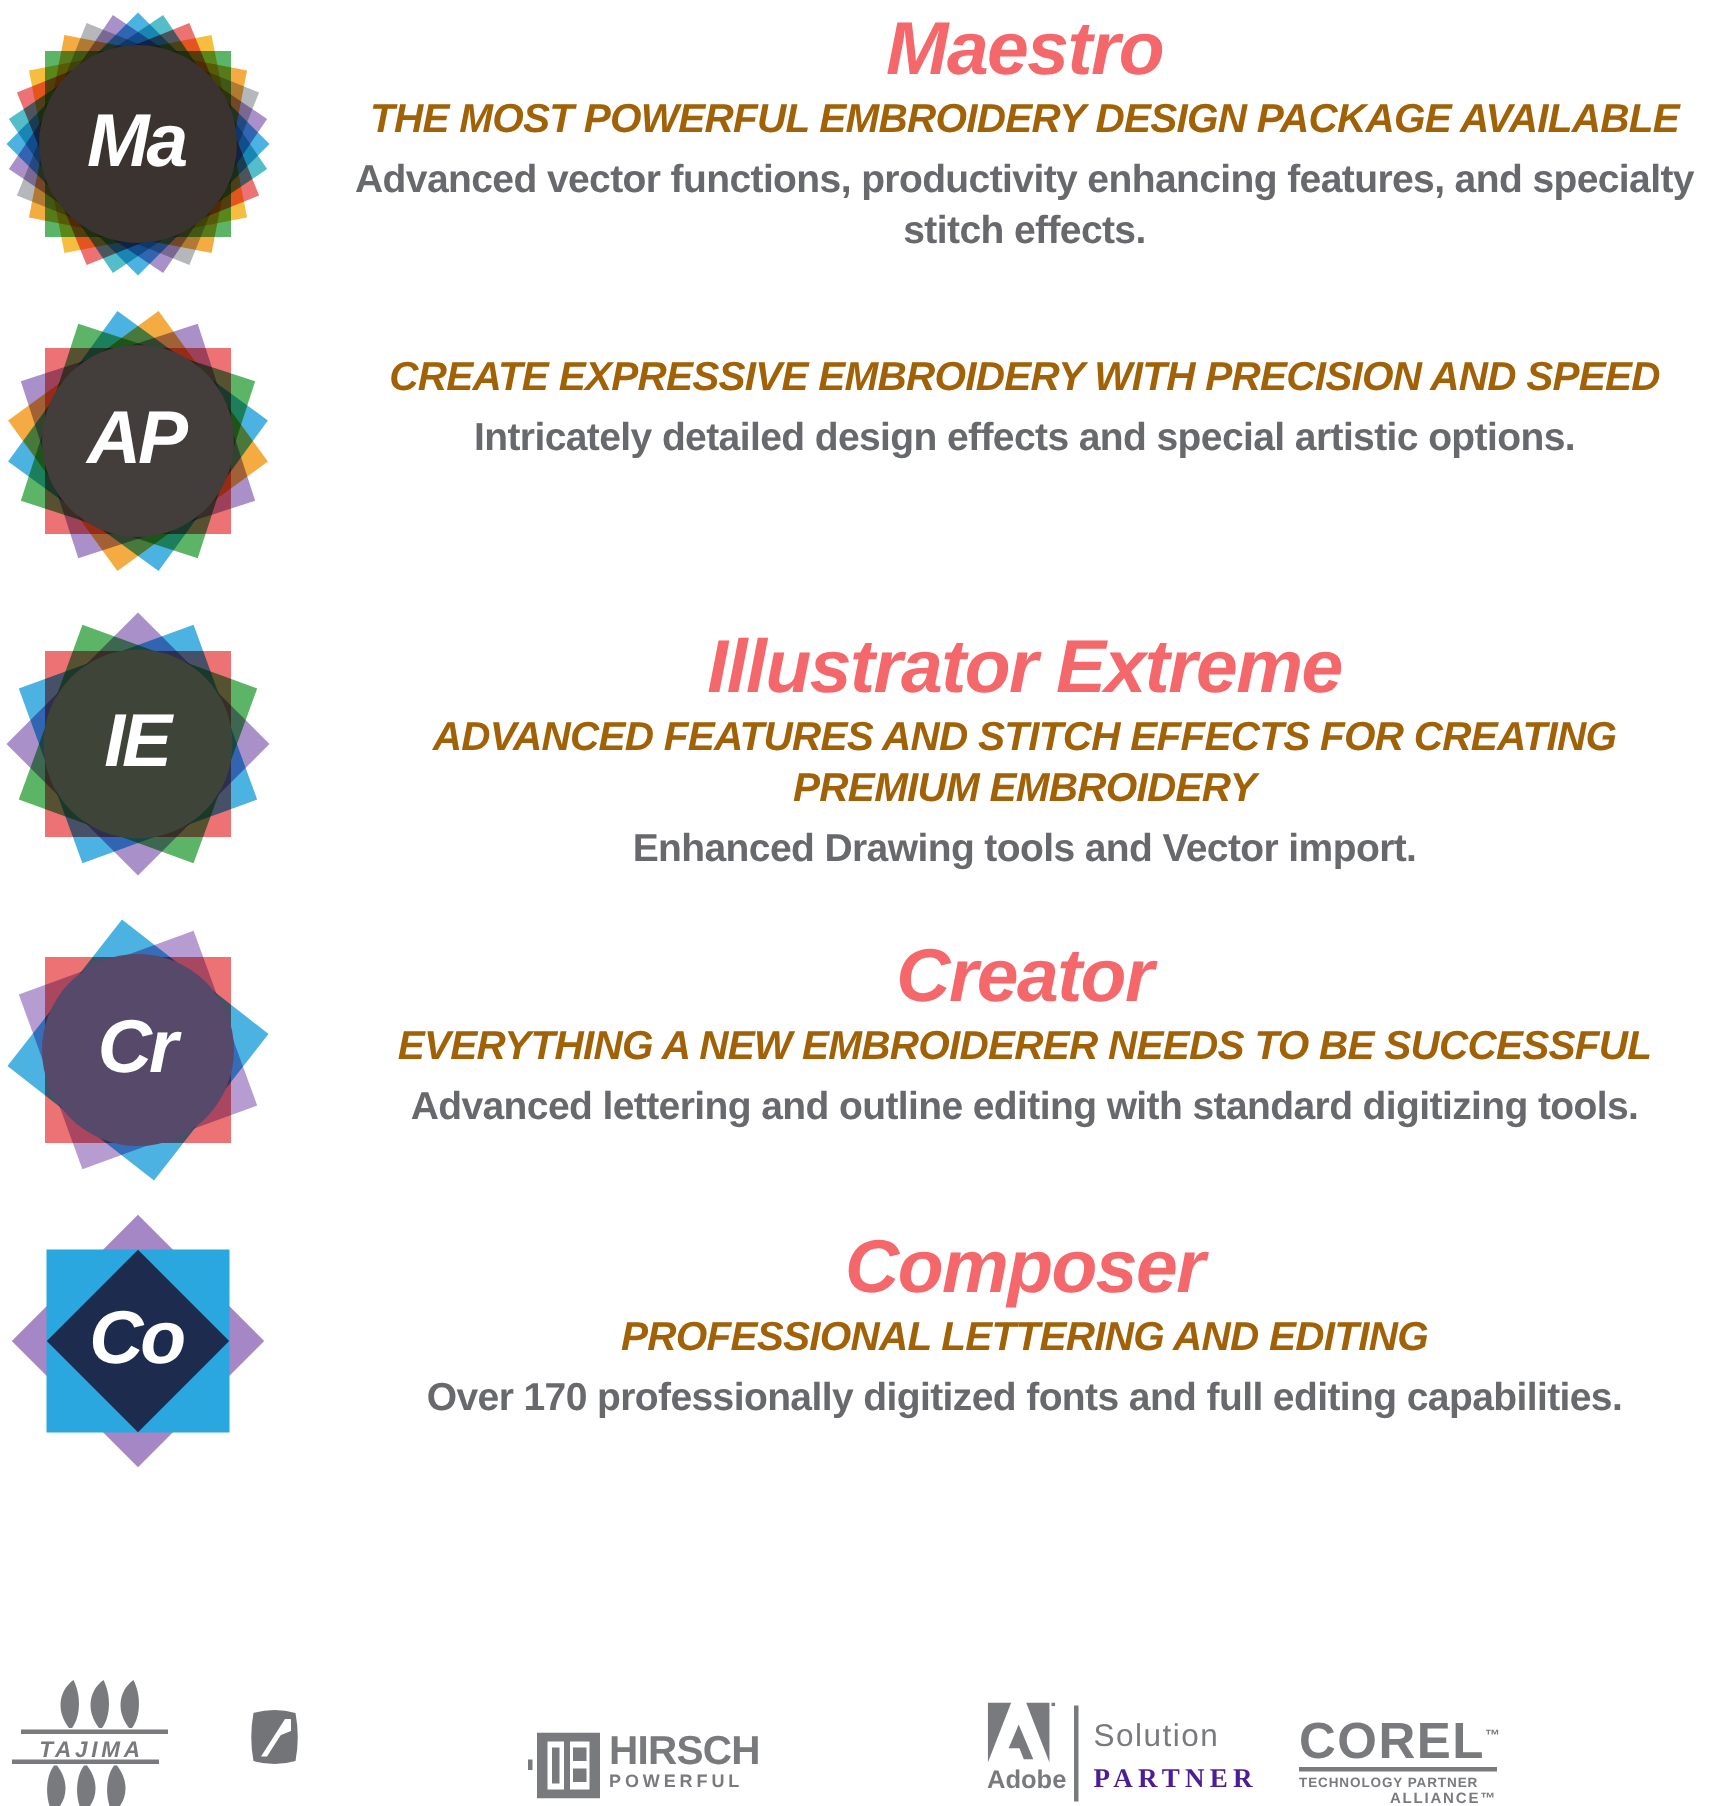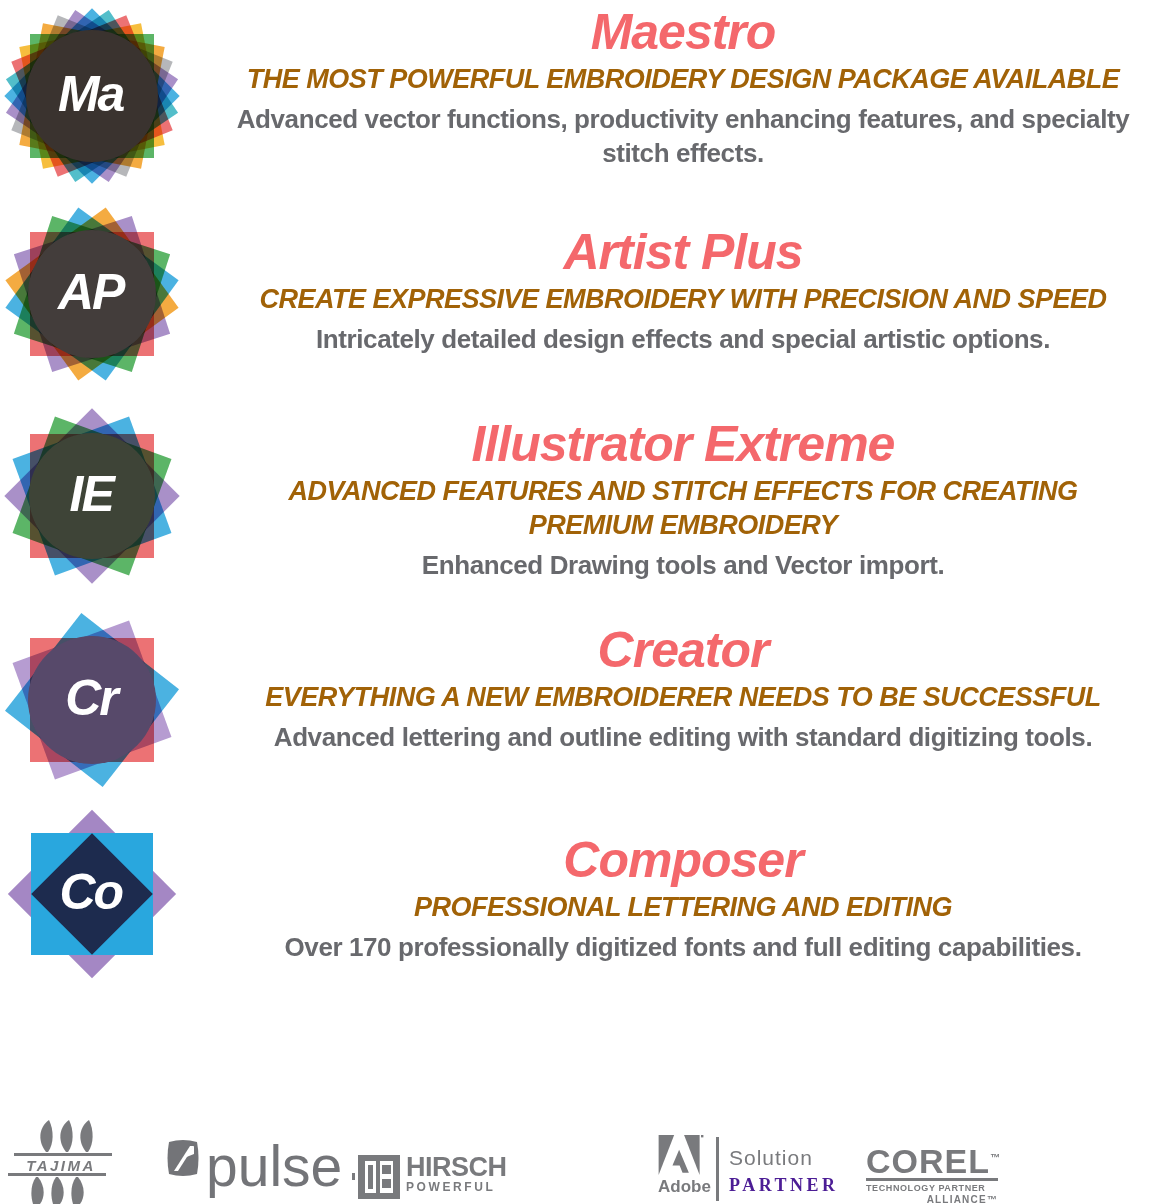--- a/index.html
+++ b/index.html
@@ -112,21 +112,20 @@
     <div class="badge">
         <div class="sq" style="background: rgb(233, 89, 91); height: 124px; width: 124px; transform: translate(-50%, -50%) rotate(0deg);"></div>
         <div class="sq" style="background: rgb(63, 168, 76); height: 124px; width: 124px; transform: translate(-50%, -50%) rotate(18deg);"></div>
         <div class="sq" style="background: rgb(43, 164, 220); height: 124px; width: 124px; transform: translate(-50%, -50%) rotate(36deg);"></div>
         <div class="sq" style="background: rgb(242, 156, 31); height: 124px; width: 124px; transform: translate(-50%, -50%) rotate(54deg);"></div>
         <div class="sq" style="background: rgb(154, 124, 191); height: 124px; width: 124px; transform: translate(-50%, -50%) rotate(72deg);"></div>
         <div class="circle" style="background: rgb(67, 61, 59); height: 128px; width: 128px;"></div>
         <span class="initials">AP</span>
       </div>
     <div class="copy" style="top:22px">
-      <h2 class="title">Artist Plus</h2>
       <h3 class="tagline">CREATE EXPRESSIVE EMBROIDERY WITH PRECISION AND SPEED</h3>
       <p class="desc">Intricately detailed design effects and special artistic options.</p>
     </div>
   </section>
 
   <section class="product" style="top:408px">
     <div class="badge">
         <div class="sq" style="background: rgb(233, 89, 91); height: 124px; width: 124px; transform: translate(-50%, -50%) rotate(0deg);"></div>
         <div class="sq" style="background: rgb(63, 168, 76); height: 124px; width: 124px; transform: translate(-50%, -50%) rotate(20deg);"></div>
         <div class="sq" style="background: rgb(154, 124, 191); height: 124px; width: 124px; transform: translate(-50%, -50%) rotate(45deg);"></div>
@@ -157,21 +156,21 @@
     </div>
   </section>
 
   <section class="product" style="top:806px">
     <div class="badge">
         <div class="sq solid" style="background: rgb(164, 135, 196); height: 119px; width: 119px; transform: translate(-50%, -50%) rotate(45deg);"></div>
         <div class="sq solid" style="background: rgb(41, 167, 222); height: 122px; width: 122px; transform: translate(-50%, -50%) rotate(0deg);"></div>
         <div class="sq solid" style="background: rgb(29, 43, 78); height: 86px; width: 86px; transform: translate(-50%, -50%) rotate(45deg);"></div>
         <span class="initials">Co</span>
       </div>
-    <div class="copy" style="top:30px">
+    <div class="copy" style="top:14px">
       <h2 class="title">Composer</h2>
       <h3 class="tagline">PROFESSIONAL LETTERING AND EDITING</h3>
       <p class="desc">Over 170 professionally digitized fonts and full editing capabilities.</p>
     </div>
   </section>
 
   <div class="logo" id="tajima">
     <svg width="108" height="92" viewBox="0 0 108 92" fill="none" xmlns="http://www.w3.org/2000/svg">
       <g fill="#797a7d">
 
@@ -189,21 +188,20 @@
       <text x="53" y="51" text-anchor="middle" font-family="Liberation Sans, sans-serif" font-size="15" font-weight="700" font-style="italic" letter-spacing="2.5" fill="#797a7d">TAJIMA</text>
     </svg>
   </div>
 
   <div class="logo" id="pulse">
     <svg width="34" height="40" viewBox="0 0 34 40" xmlns="http://www.w3.org/2000/svg">
       <path fill="#737478" d="M3,4 Q17,0 31,4 Q34,20 31,36 Q17,40 3,36 Q0,20 3,4 Z"></path>
       <polygon fill="#ffffff" points="8,33 24,8 28,8 12,33"></polygon>
       <polygon fill="#ffffff" points="18,20 28,8 28,16"></polygon>
     </svg>
-    <span class="pulse-word">pulse</span>
   </div>
 
   <div class="logo" id="hirsch">
     <svg width="48" height="44" viewBox="0 0 48 44" xmlns="http://www.w3.org/2000/svg">
       <rect x="0" y="18" width="3" height="7" fill="#797a7d"></rect>
       <rect x="6" y="0" width="42" height="44" fill="#797a7d"></rect>
       <rect x="13" y="6" width="11" height="32" fill="#ffffff"></rect>
       <rect x="16" y="10" width="5" height="24" fill="#797a7d"></rect>
       <rect x="28" y="6" width="13" height="32" fill="#ffffff"></rect>
       <rect x="30" y="10" width="9" height="9" fill="#797a7d"></rect>

